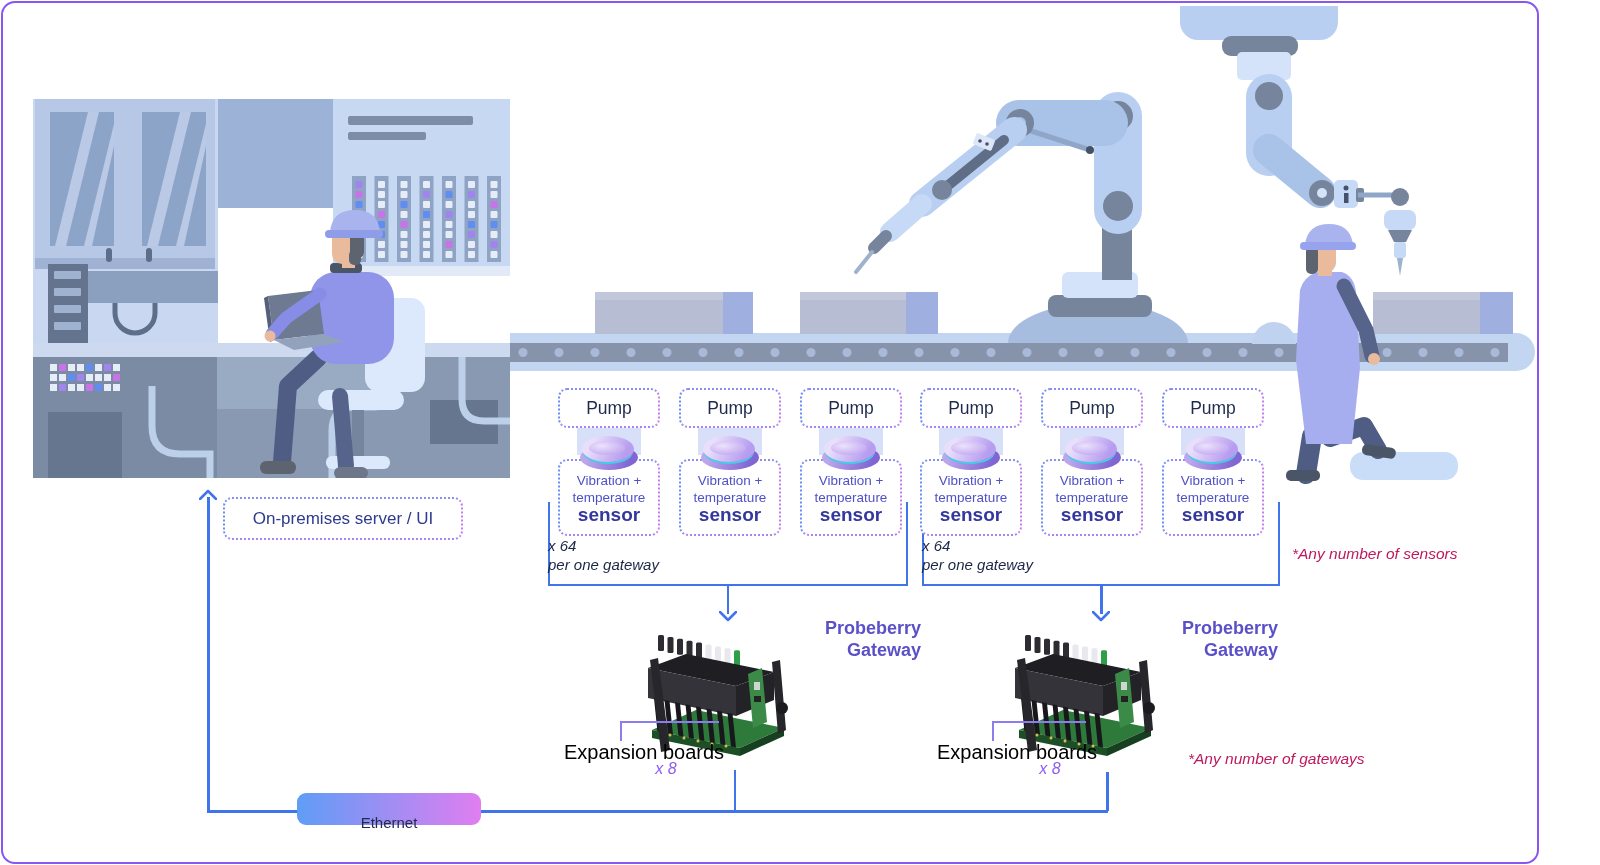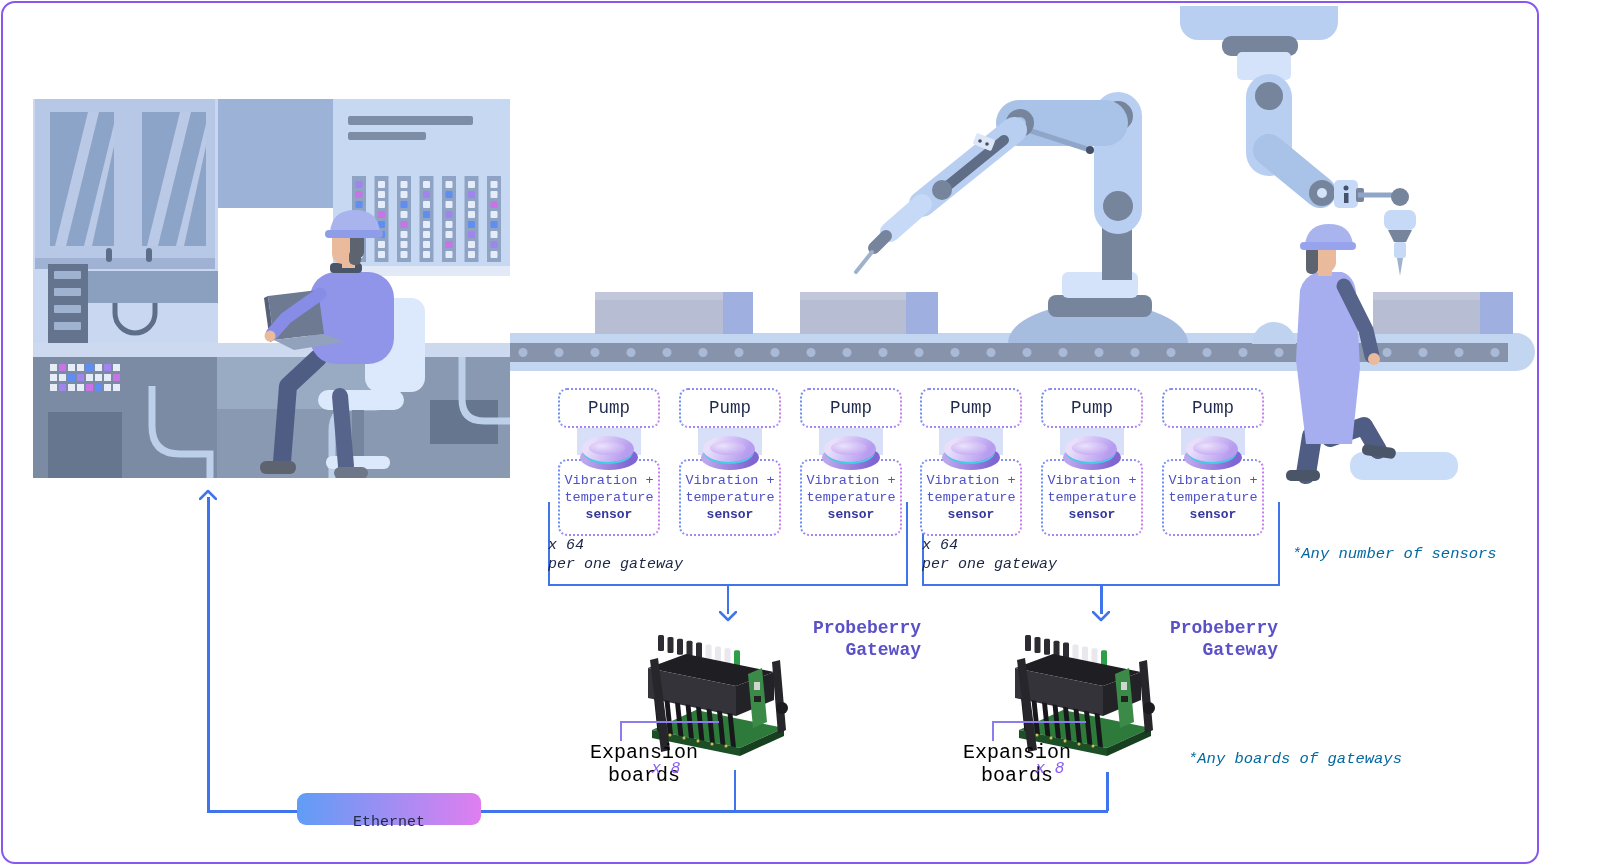--- a/index.html
+++ b/index.html
@@ -1,45 +1,45 @@
 <!DOCTYPE html>
 <html><head>
 <meta charset="utf-8">
 <style>
   html,body{margin:0;padding:0;background:#fff;font-family:"Liberation Sans",sans-serif;}
-  #canvas{position:relative;width:1540px;height:865px;background:#fff;overflow:hidden;font-family:Liberation Mono, monospace;}
+  #canvas{position:relative;width:1540px;height:865px;background:#fff;overflow:hidden;}
   #frame{position:absolute;inset:1px;border:2.5px solid #8857f0;border-radius:14px;pointer-events:none;z-index:50;}
   .abs{position:absolute;}
   
   .dotbox{border:2px dotted #9a8cf2;border-left-color:#6b8ef6;border-top-color:#8a8df2;
           border-right-color:#c67ef0;border-bottom-color:#a886f2;border-radius:9px;background:#fff;box-sizing:border-box;}
   
   .col{position:absolute;top:388px;width:102px;height:150px;}
   .pump-box{position:absolute;left:0;top:0;width:102px;height:40px;line-height:37px;text-align:center;
             font-size:17.5px;color:#1f2a4e;z-index:2;}
   .tile{position:absolute;left:19px;top:38px;width:64px;height:29px;background:#d8dff8;z-index:1;}
   .sensor-box{position:absolute;left:0;top:71px;width:102px;height:77px;z-index:2;text-align:center;
               font-size:13.5px;line-height:17px;color:#4f51c6;padding-top:11px;}
-  .sensor-box b{color:#34379e;font-size:13px;}
+  .sensor-box b{color:#34379e;font-size:19px;}
   .disc{position:absolute;left:21px;top:48px;width:60px;height:34px;z-index:3;}
   .d-base{position:absolute;left:1px;right:1px;top:9px;bottom:0;border-radius:50%;
           background:linear-gradient(105deg,#bda7ec 15%,#8165d2 85%);}
   .d-top{position:absolute;left:3px;right:5px;top:0;height:26px;border-radius:50%;
          background:linear-gradient(120deg,#eadffb 20%,#b79df0 80%);
          box-shadow:0 3px 0 -1px #40cfe6;}
   .d-top::after{content:"";position:absolute;left:7px;right:9px;top:5px;bottom:7px;border-radius:50%;
          background:radial-gradient(ellipse at 35% 35%,#ece2fc 0%,#c3abf1 75%);}
   
   .vline,.hline{position:absolute;background:#3f74ea;}
   .vline{width:2.5px;} .hline{height:2.5px;}
   .pvline,.phline{position:absolute;background:#8b7cf0;}
   .pvline{width:1.8px;} .phline{height:1.8px;}
   .bracket{position:absolute;border:2.5px solid #3f74ea;border-top:none;box-sizing:border-box;}
   .grouptxt{position:absolute;text-align:left;font-style:italic;color:#1c2746;font-size:15px;}
-  .note{position:absolute;font-style:italic;color:#0369a1;font-size:15.5px;white-space:nowrap;}
+  .note{position:absolute;font-style:italic;color:#be185d;font-size:15.5px;white-space:nowrap;}
   .probeberry{position:absolute;text-align:right;font-weight:bold;font-size:18px;line-height:22px;color:#5a50c8;}
   .exp{position:absolute;text-align:center;font-size:20px;color:#000000;}
   .expcount{position:absolute;text-align:center;font-size:16px;font-style:italic;color:#8b5cf6;}
   .onprem{position:absolute;left:223px;top:497px;width:240px;height:43px;line-height:40px;text-align:center;
           font-size:17px;color:#2d3c8c;z-index:5;}
   .ethwrap{position:absolute;left:297px;top:793px;width:184px;height:31px;border-radius:9px;
            background:linear-gradient(90deg,#5f9df6,#e07ef0);padding:16px;box-sizing:border-box;z-index:5;}
   .ethinner{width:100%;height:100%;background:#fff;border-radius:7px;text-align:center;
             line-height:27px;font-size:15px;color:#222c49;}
   .chev{position:absolute;z-index:4;}
@@ -543,20 +543,23 @@
   <div class="expcount" style="left:965px;top:760px;width:170px;">x 8</div>
 
   <div class="vline" style="left:207px;top:497px;height:314px;"></div>
   <svg class="chev" style="left:199px;top:489px;" width="18" height="11" viewBox="0 0 18 11">
     <path d="M1,10 L9,2 L17,10" stroke="#3f74ea" stroke-width="2.5" fill="none" stroke-linecap="round" stroke-linejoin="round"></path>
     </svg>
   <div class="hline" style="left:207px;top:810px;width:901px;"></div>
   <div class="vline" style="left:733.5px;top:770px;height:41px;"></div>
   <div class="vline" style="left:1106px;top:772px;height:39px;"></div>
 
+  <div class="onprem dotbox">
+    <span>On-premises server / UI</span>
+  </div>
 
   <div class="ethwrap">
     <div class="ethinner">Ethernet</div>
   </div>
 
   <div class="note" style="left:1292px;top:545px;">*Any number of sensors</div>
-  <div class="note" style="left:1188px;top:750px;">*Any boards of gateways</div>
+  <div class="note" style="left:1188px;top:750px;">*Any number of gateways</div>
 </div>
 
 </body></html>

